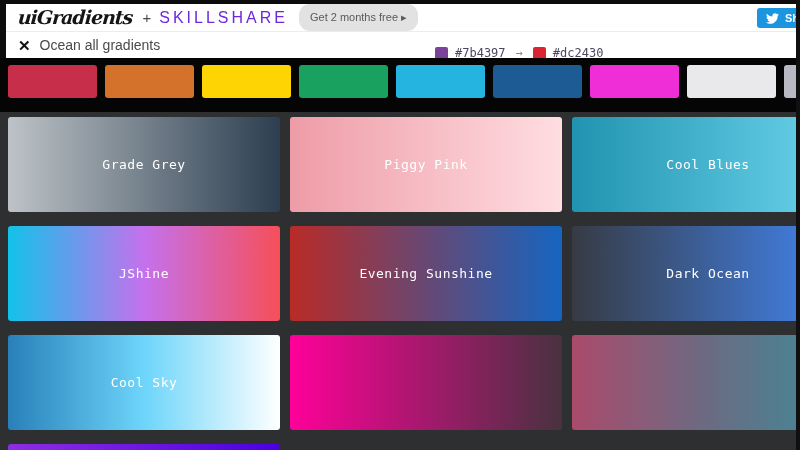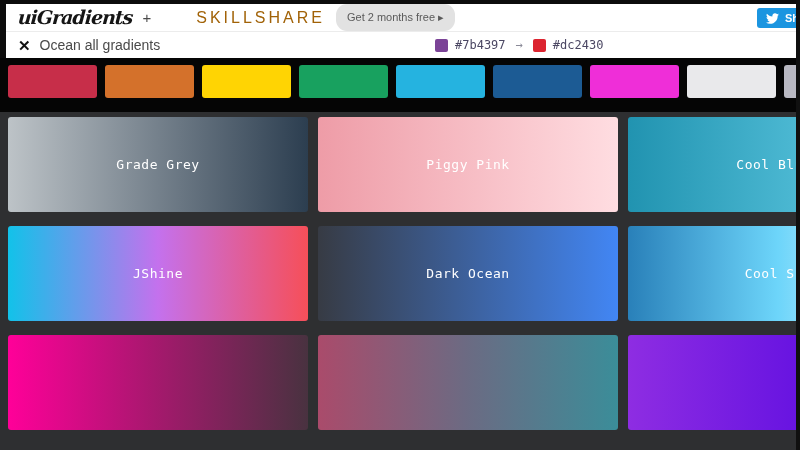--- a/index.html
+++ b/index.html
@@ -15,21 +15,21 @@
     background:#ffffff;display:flex;align-items:center;padding-left:12px;
     box-sizing:border-box;
   }
   .logo{
     font-family:"DejaVu Serif", serif;font-style:italic;font-weight:bold;
     font-size:19px;letter-spacing:-1px;color:#151515;line-height:1;
     transform:skewX(-4deg);
   }
   .plus{color:#4a4a4a;font-size:15px;margin:0 8px 0 10px;}
   .partner{
-    color:#a16207;font-size:16px;letter-spacing:3px;font-weight:400;line-height:1;margin-left:37px;
+    color:#6d28d9;font-size:16px;letter-spacing:3px;font-weight:400;line-height:1;
   }
   .promo-pill{
     margin-left:11px;background:#e2e2e2;color:#5a5a5a;font-size:11px;
     padding:8px 11px;border-radius:11px;border:none;line-height:1;
     font-family:"Liberation Sans", sans-serif;white-space:nowrap;cursor:pointer;
   }
   .share-btn{
     position:absolute;top:8px;left:757px;height:20px;width:140px;
     background:#1b95e0;color:#fff;border:none;border-radius:3px;
     display:flex;align-items:center;gap:6px;padding:0 9px;box-sizing:border-box;
@@ -40,41 +40,41 @@
   
   .subbar{
     position:absolute;left:6px;top:31px;right:4px;height:27px;
     background:#ffffff;border-top:1px solid #ececec;box-sizing:border-box;
     display:flex;align-items:center;padding-left:12px;
   }
   .show-all{display:flex;align-items:center;gap:9px;cursor:pointer;}
   .close-x{font-size:15px;color:#111;font-weight:600;line-height:1;}
   .show-all-label{font-size:14px;color:#4a4a4a;}
   .hexes{
-    position:absolute;left:429px;top:0;height:100%;
+    position:absolute;left:429px;top:8px;height:100%;
     display:flex;align-items:center;
     font-family:"DejaVu Sans Mono", monospace;font-size:12px;color:#4b4763;
   }
   .hex-sq{width:13px;height:13px;border-radius:2px;margin-right:7px;display:inline-block;}
   .hex-arrow{color:#8a8a98;margin:0 10px;font-size:12px;}
   
   .filters{
     position:absolute;left:0;top:58px;right:0;height:54px;background:#050505;
     display:flex;align-items:flex-start;padding:7px 0 0 8px;box-sizing:border-box;
   }
   .swatch{width:89px;height:33px;border-radius:3px;margin-right:8px;flex:0 0 auto;cursor:pointer;}
   
   .main{
     position:absolute;left:0;top:112px;right:0;bottom:0;background:#2e2f31;overflow:hidden;
   }
   .grid{
     width:990px;padding:5px 0 0 8px;display:flex;flex-wrap:wrap;box-sizing:border-box;
   }
   .card{
-    width:300px;height:95px;border-radius:3px;margin:0 10px 14px 0;
+    width:272px;height:95px;border-radius:3px;margin:0 10px 14px 0;
     display:flex;align-items:center;justify-content:center;cursor:pointer;
   }
   .card span{
     font-family:"DejaVu Sans Mono", monospace;font-size:13px;color:#ffffff;
     letter-spacing:0.5px;
   }
   
   .right-edge{position:absolute;top:0;right:0;width:4px;height:450px;background:#101010;z-index:9;}
 </style>
 </head>
@@ -127,20 +127,23 @@
       </div>
       <div class="card" style="background: linear-gradient(to right, rgb(238, 156, 167), rgb(255, 221, 225));">
         <span>Piggy Pink</span>
       </div>
       <div class="card" style="background: linear-gradient(to right, rgb(33, 147, 176), rgb(109, 213, 237));">
         <span>Cool Blues</span>
       </div>
       <div class="card" style="background: linear-gradient(to right, rgb(18, 194, 233), rgb(196, 113, 237), rgb(246, 79, 89));">
         <span>JShine</span>
       </div>
+      <div class="card" style="background: linear-gradient(to right, rgb(185, 43, 39), rgb(21, 101, 192));">
+        <span>Evening Sunshine</span>
+      </div>
       <div class="card" style="background: linear-gradient(to right, rgb(55, 59, 68), rgb(66, 134, 244));">
         <span>Dark Ocean</span>
       </div>
       <div class="card" style="background: linear-gradient(to right, rgb(41, 128, 185), rgb(109, 213, 250), rgb(255, 255, 255));">
         <span>Cool Sky</span>
       </div>
       <div class="card" style="background: linear-gradient(to right, rgb(255, 0, 153), rgb(73, 50, 64));"></div>
       <div class="card" style="background: linear-gradient(to right, rgb(170, 75, 107), rgb(107, 107, 131), rgb(59, 141, 153));"></div>
       <div class="card" style="background: linear-gradient(to right, rgb(142, 45, 226), rgb(74, 0, 224));"></div>
     </div>

